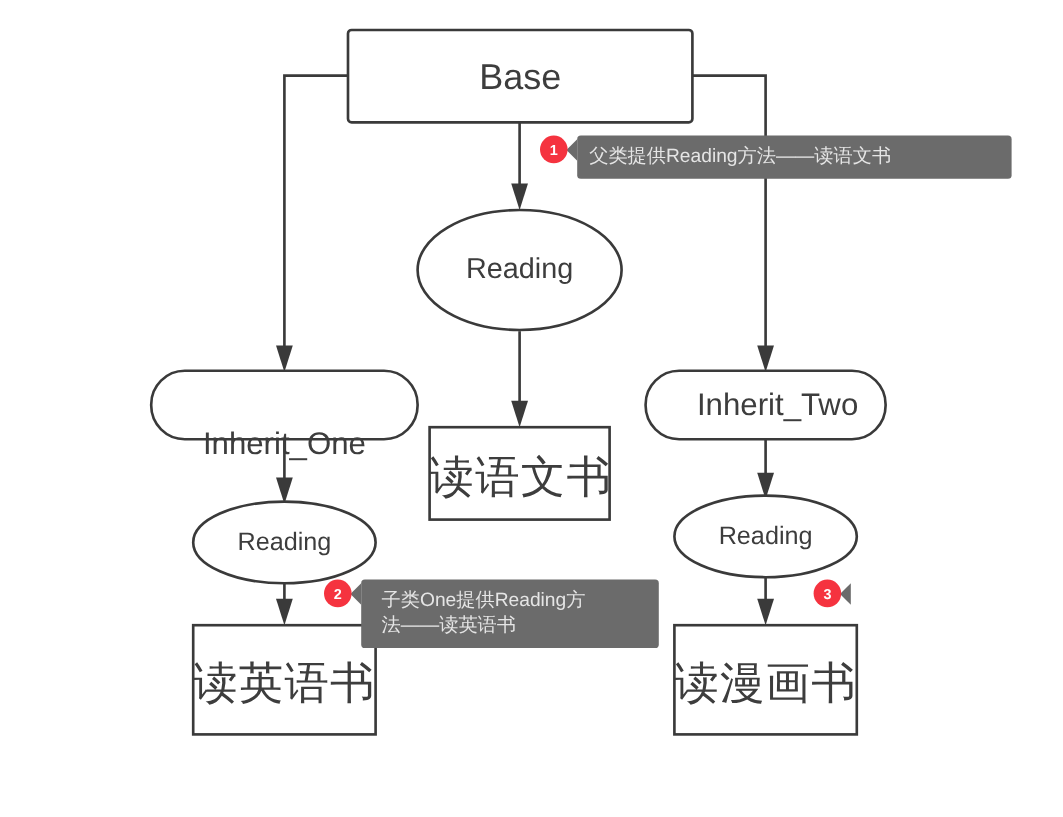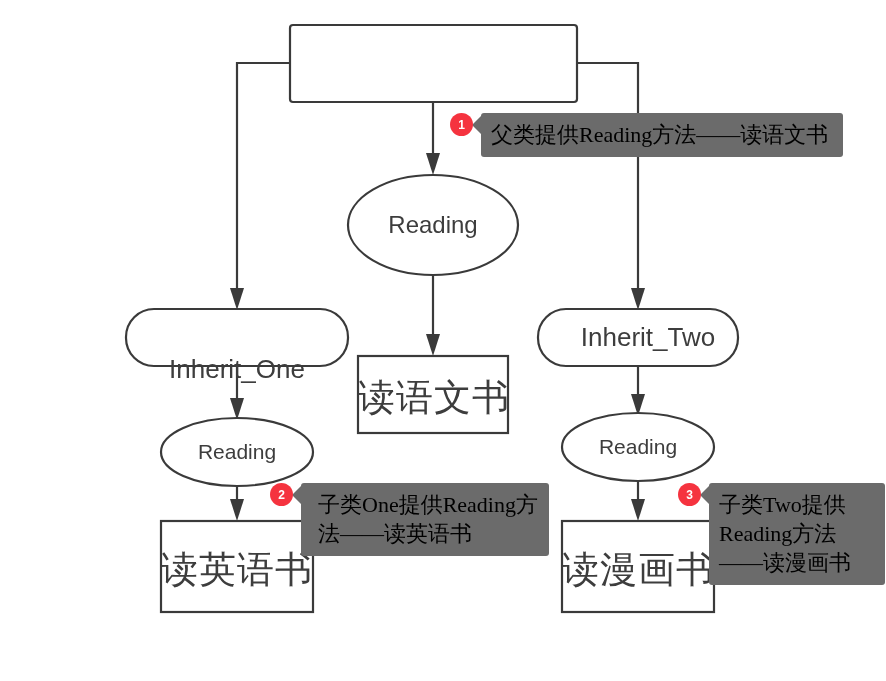--- a/index.html
+++ b/index.html
@@ -103,26 +103,26 @@
     border-top: 9px solid transparent;
     border-bottom: 9px solid transparent;
     border-right: 9px solid #6b6b6b;
     margin-top: 3px;
     margin-left: -1px;
     position: relative;
     z-index: 2;
   }
   .callout-box {
     background: #6b6b6b;
-    color: #000000;
-    font-size: 22px;
+    color: #e5e5e5;
+    font-size: 16px;
     line-height: 1.32;
     padding: 7px 10px 8px 10px;
     border-radius: 3px;
-    font-family: Liberation Serif, serif;
+    font-family: Liberation Sans, sans-serif;
     white-space: pre-line;
     position: relative;
     z-index: 2;
   }
 
   #callout-1 { left: 450px; top: 113px; }
   #callout-1 .callout-box { width: 342px; white-space: nowrap; }
 
   #callout-2 { left: 270px; top: 483px; }
   #callout-2 .callout-box { width: 221px; padding-left: 17px; }
@@ -189,20 +189,21 @@
 
     <ellipse class="node-shape-ellipse" cx="638" cy="447" rx="76" ry="34"></ellipse>
 
     <rect class="node-shape" x="358" y="356" width="150" height="77"></rect>
 
     <rect class="node-shape" x="161" y="521" width="152" height="91"></rect>
 
     <rect class="node-shape" x="562" y="521" width="152" height="91"></rect>
   </svg>
 
+  <div class="node-label label-latin lbl-base" style="left:290px; top:50px; width:287px;">Base</div>
 
   <div class="node-label label-latin lbl-reading-m" style="left:348px; top:213px; width:170px;">Reading</div>
 
   <div class="node-label label-latin lbl-inherit" style="left:126px; top:324px; width:222px;margin-top:32px;">Inherit_One</div>
 
   <div class="node-label label-latin lbl-inherit" style="left:538px; top:324px; width:220px;">Inherit_Two</div>
 
   <div class="node-label label-latin lbl-reading-s" style="left:161px; top:441px; width:152px;">Reading</div>
 
   <div class="node-label label-latin lbl-reading-s" style="left:562px; top:436px; width:152px;">Reading</div>
@@ -222,18 +223,15 @@
   <div class="callout" id="callout-2">
     <div class="callout-badge">2</div>
     <div class="callout-arrow"></div>
     <div class="callout-box">子类One提供Reading方
 法——读英语书</div>
   </div>
 
   <div class="callout" id="callout-3">
     <div class="callout-badge">3</div>
     <div class="callout-arrow"></div>
-    <div class="callout-box">子类Two提供
-Reading方法
-——读漫画书</div>
   </div>
 
 </div>
 
 </body></html>

